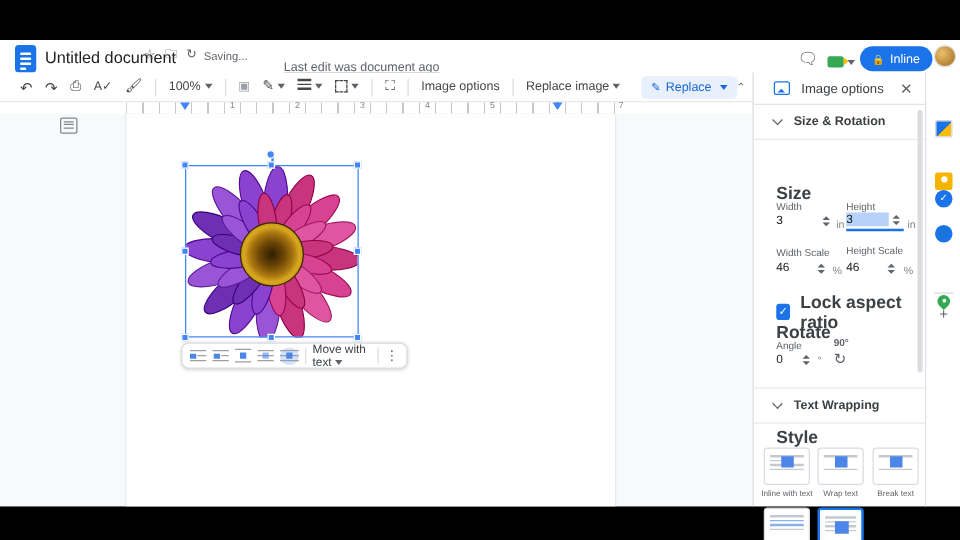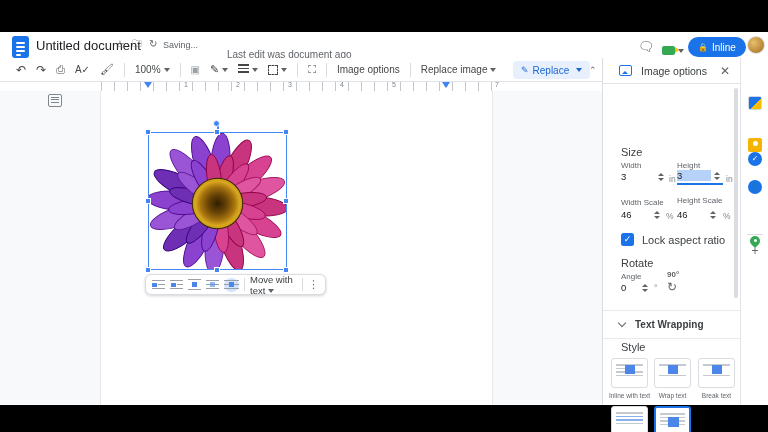--- a/index.html
+++ b/index.html
@@ -53,21 +53,21 @@
   .dots3{color:#5f6368;font-size:11px;letter-spacing:0;}
   
   .panel{position:absolute;left:602px;top:26px;width:138px;height:347px;background:#fff;border-left:1px solid #dadce0;}
   .phead{display:flex;align-items:center;height:26px;padding:0 10px 0 16px;border-bottom:1px solid #e0e3e7;}
   .pimg-ic{width:13px;height:11px;border:1.5px solid #1a73e8;border-radius:2px;position:relative;}
   .pimg-ic:after{content:"";position:absolute;left:1.5px;bottom:1px;border-left:3px solid transparent;border-right:3px solid transparent;border-bottom:3px solid #1a73e8;}
   .ptitle{font-size:10.5px;color:#3c4043;margin-left:9px;flex:1;}
   .pclose{color:#5f6368;font-size:12px;cursor:pointer;}
   .sechead{display:flex;align-items:center;gap:10px;padding:8px 16px;font-size:10px;font-weight:bold;color:#3c4043;border-bottom:1px solid #e9eaee;}
   .chev{width:6px;height:6px;border-right:1.5px solid #5f6368;border-bottom:1.5px solid #5f6368;transform:rotate(45deg);margin-top:-3px;}
-  .plabel{font-size:11px;color:#3c4043;}
+  .plabel{font-size:14px;color:#3c4043;font-weight:bold;}
   .flabel{font-size:8px;color:#5f6368;}
   .fval{font-size:9.5px;color:#202124;}
   .stepper{display:inline-flex;flex-direction:column;gap:2px;margin:0 3px;vertical-align:middle;}
   .stepper i{width:0;height:0;border-left:3px solid transparent;border-right:3px solid transparent;}
   .stepper .up{border-bottom:3.5px solid #5f6368;}
   .stepper .dn{border-top:3.5px solid #5f6368;}
   .unit{font-size:8.5px;color:#80868b;}
   .fieldrow{display:flex;align-items:center;}
   .hl{background:#b7d2f8;}
   .focusline{border-bottom:2px solid #1a73e8;}
@@ -271,20 +271,24 @@
 
     </div>
 
     <div class="panel">
       <div class="phead">
         <span class="pimg-ic"></span>
         <span class="ptitle">Image options</span>
         <span class="pclose">✕</span>
       </div>
 
+      <div class="sechead">
+        <span class="chev"></span>
+        <span>Size &amp; Rotation</span>
+      </div>
 
       <div class="abs plabel" style="left:18px;top:88px;">Size</div>
 
       <div class="abs flabel" style="left:18px;top:103px;">Width</div>
       <div class="abs flabel" style="left:74px;top:103px;">Height</div>
       <div class="abs fieldrow" style="left:18px;top:113px;width:46px;">
         <span class="fval" style="flex:1">3</span>
         <span class="stepper">
             <i class="up"></i>
             <i class="dn"></i>

